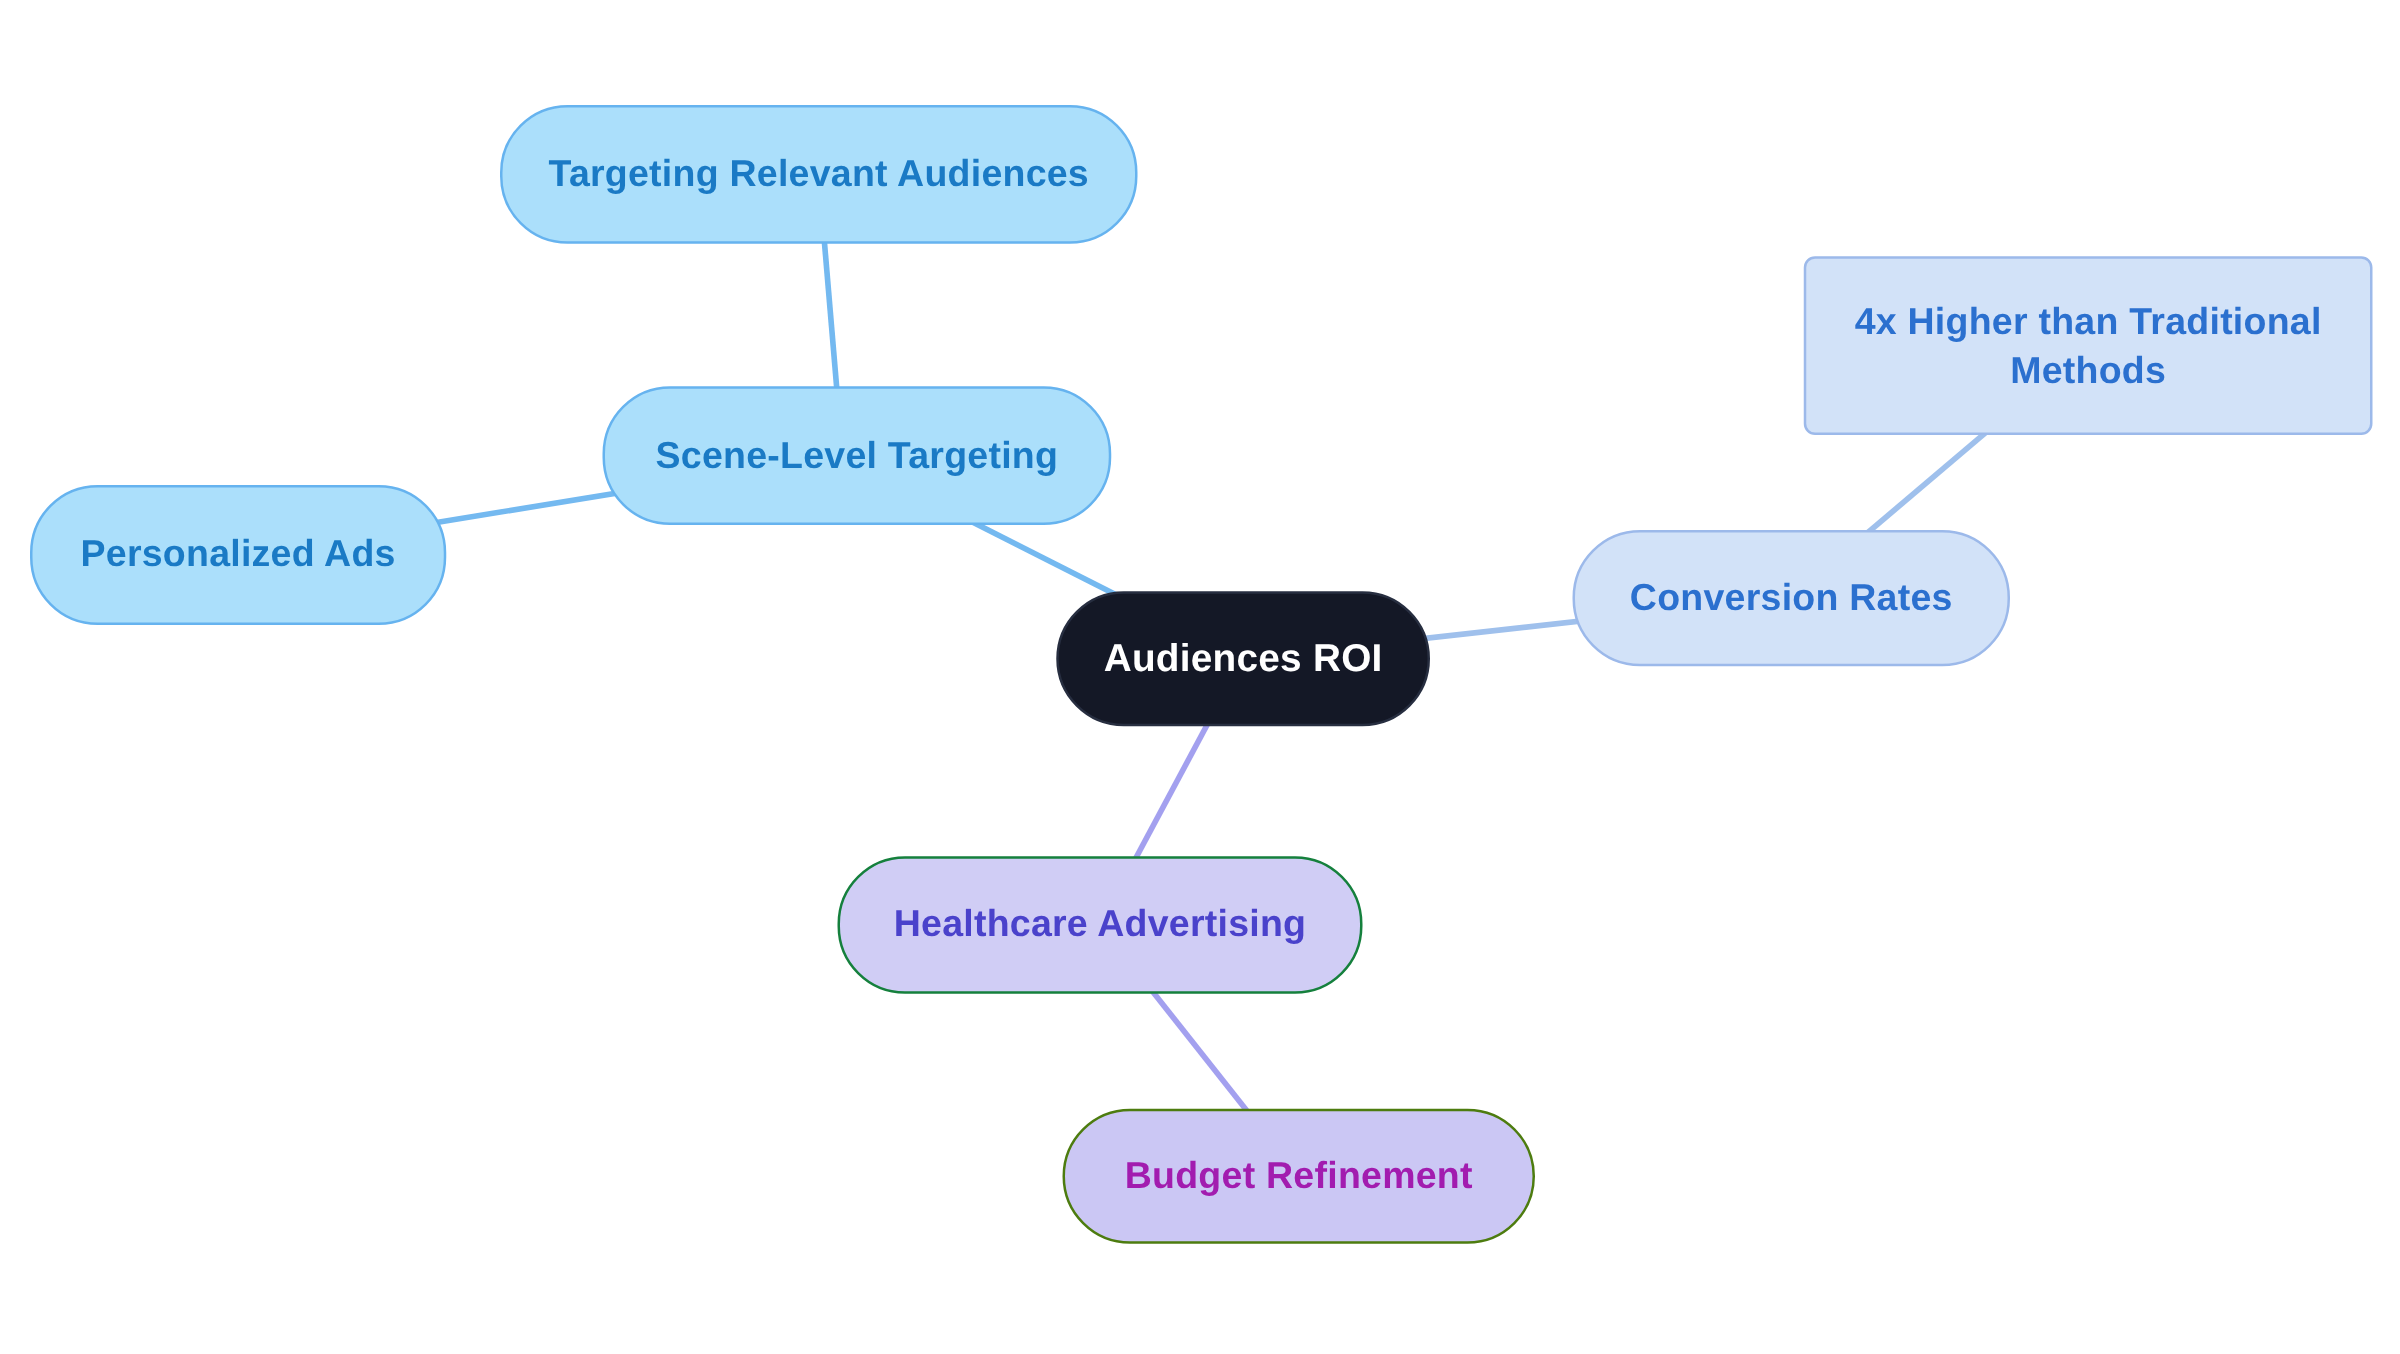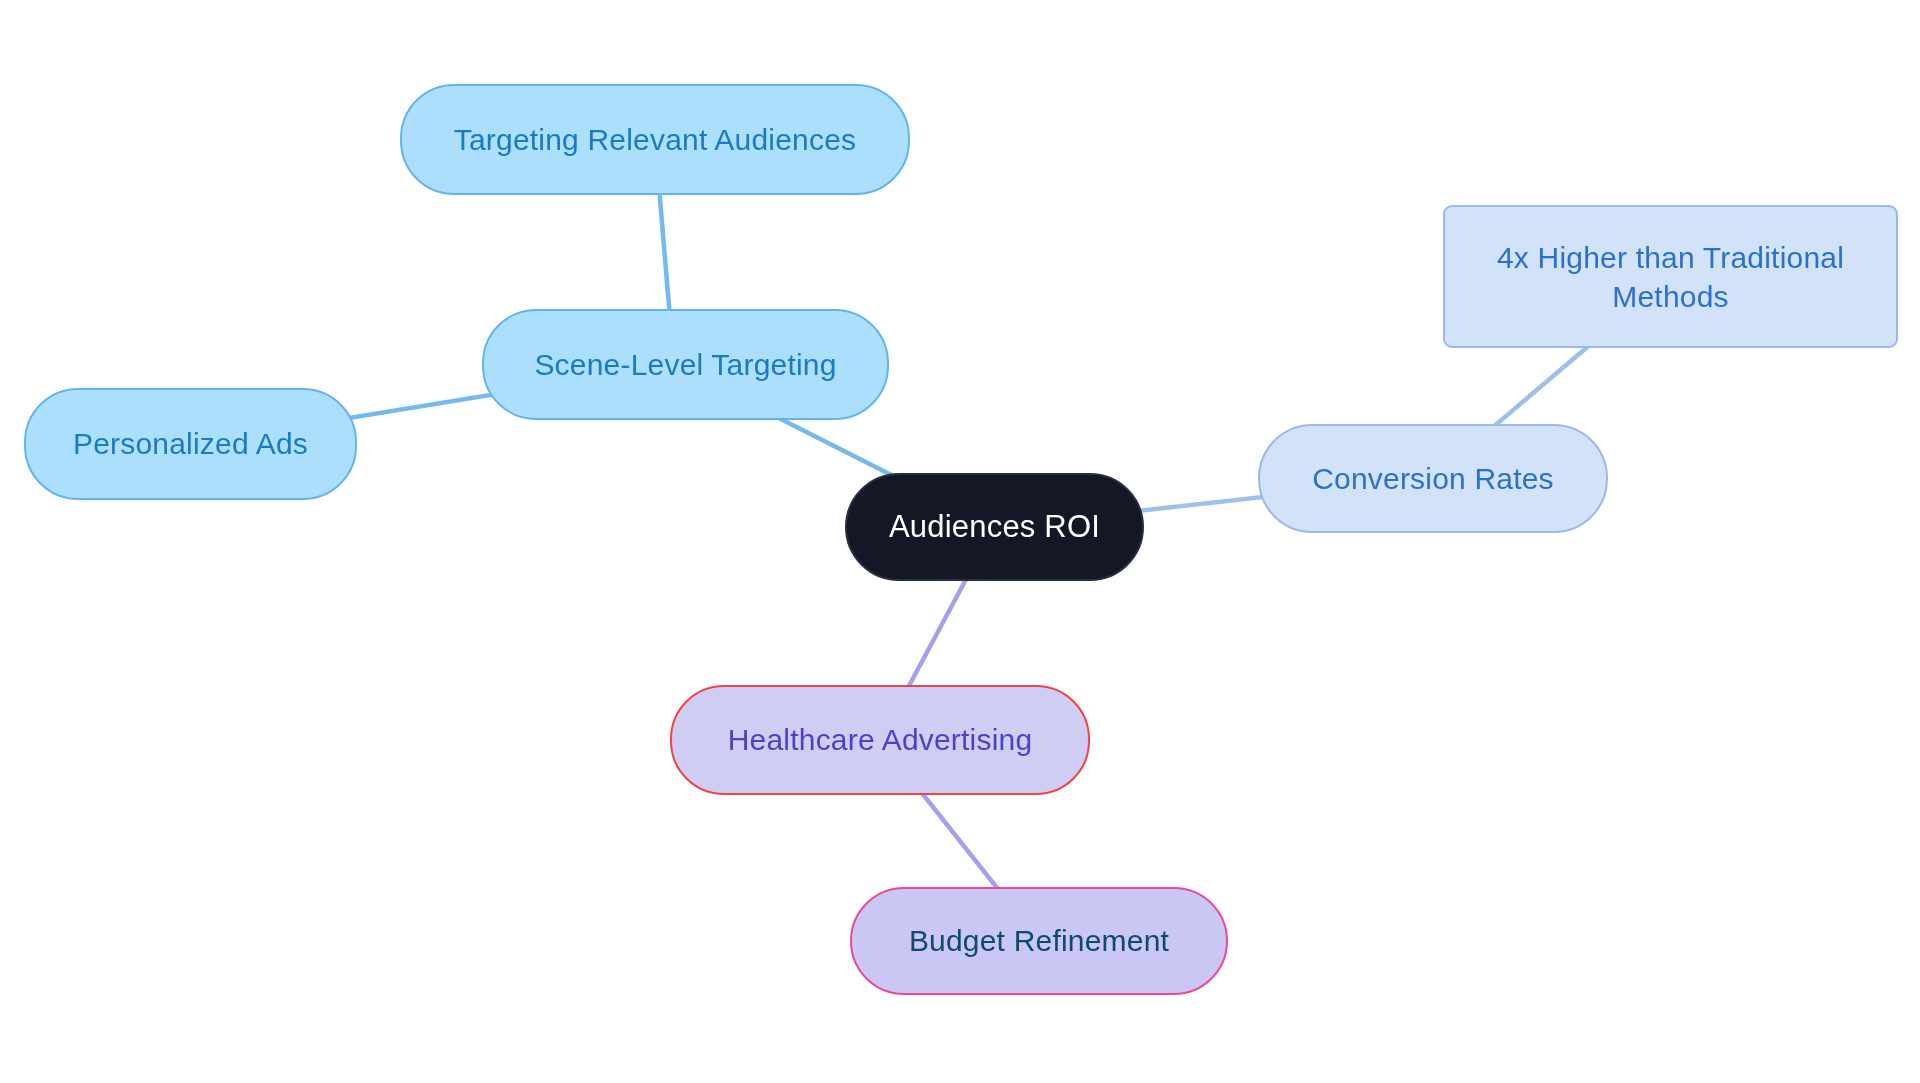--- a/index.html
+++ b/index.html
@@ -7,20 +7,21 @@
     padding: 0;
     background: #ffffff;
     font-family: "Liberation Sans", "DejaVu Sans", sans-serif;
   }
   .canvas {
     position: relative;
     width: 1920px;
     height: 1083px;
     background: #ffffff;
     overflow: hidden;
+    font-weight: bold;
   }
   .edges {
     position: absolute;
     left: 0;
     top: 0;
     width: 1920px;
     height: 1083px;
     pointer-events: none;
   }
   .node {
@@ -41,27 +42,27 @@
     border: 2px solid #66b3ef;
     color: #1a7ac5;
   }
   .node--peri {
     background: #d2e2f8;
     border: 2px solid #9cb9ea;
     color: #2b70cf;
   }
   .node--lavender {
     background: #d0cdf5;
-    border: 2px solid #ef4444;
+    border: 2px solid #15803d;
     color: #4a42cb;
   }
   .node--lavender-deep {
     background: #cbc7f4;
-    border: 2px solid #ec4899;
-    color: #0c4a6e;
+    border: 2px solid #4d7c0f;
+    color: #a21caf;
   }
   .node--center {
     background: #141826;
     border: 2px solid #272e40;
     color: #ffffff;
     font-size: 31px;
   }
   
   #node-targeting-relevant-audiences { left: 400px; top: 84px;  width: 510px; height: 111px; }
   #node-scene-level-targeting        { left: 482px; top: 309px; width: 407px; height: 111px; }

